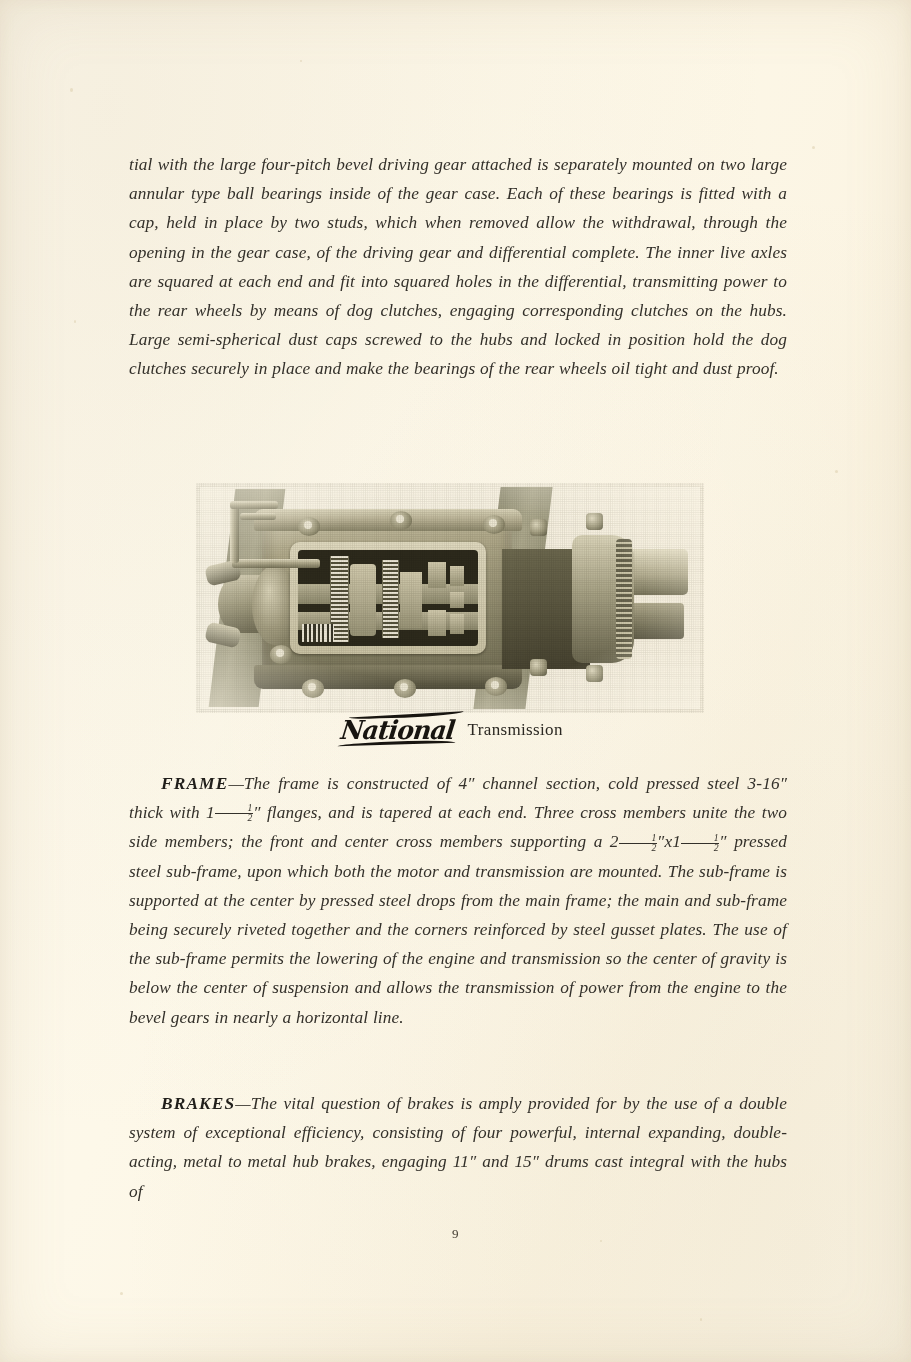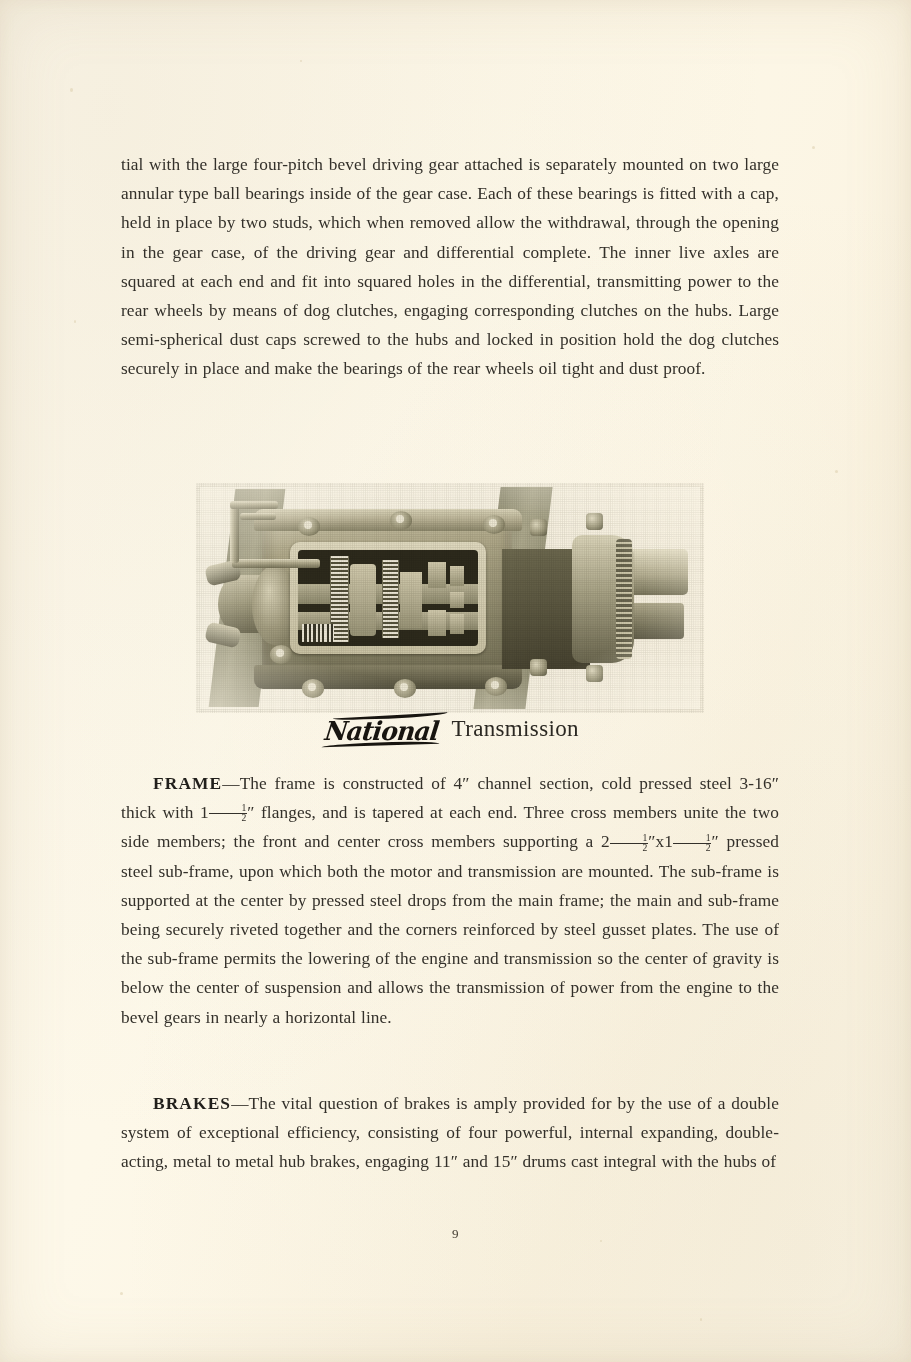--- a/index.html
+++ b/index.html
@@ -47,22 +47,23 @@
 
   .page {
     position: absolute;
     inset: 0;
     z-index: 5;
   }
 
   
   .textblock {
     position: absolute;
-    left: 121px;
+    left: 129px;
     width: 658px;
+    font-style: italic;
   }
   p.body {
     margin: 0;
     text-align: justify;
     text-align-last: left;
     font-size: 17.3px;
     line-height: 29.2px;
     letter-spacing: .1px;
     color: #33302a;
     word-spacing: .4px;
@@ -128,21 +129,21 @@
   .brand-script::before {
     content: "";
     position: absolute;
     left: 10px; right: -4px; top: -1px;
     height: 3px;
     background: #181510;
     border-radius: 50% 50% 40% 60% / 0 0 100% 100%;
     transform: skewX(7deg) rotate(-3deg);
   }
   .cap-text {
-    font-size: 23px;
+    font-size: 17px;
     letter-spacing: .35px;
     color: #2b2822;
     margin-left: 9px;
     vertical-align: 4px;
   }
 
   .folio {
     position: absolute;
     top: 1226px;
     left: 0;

